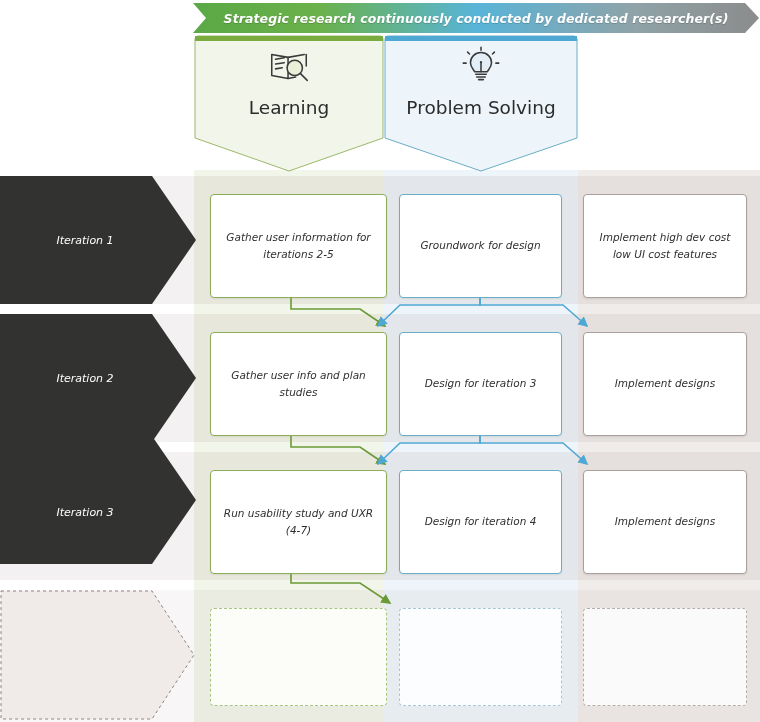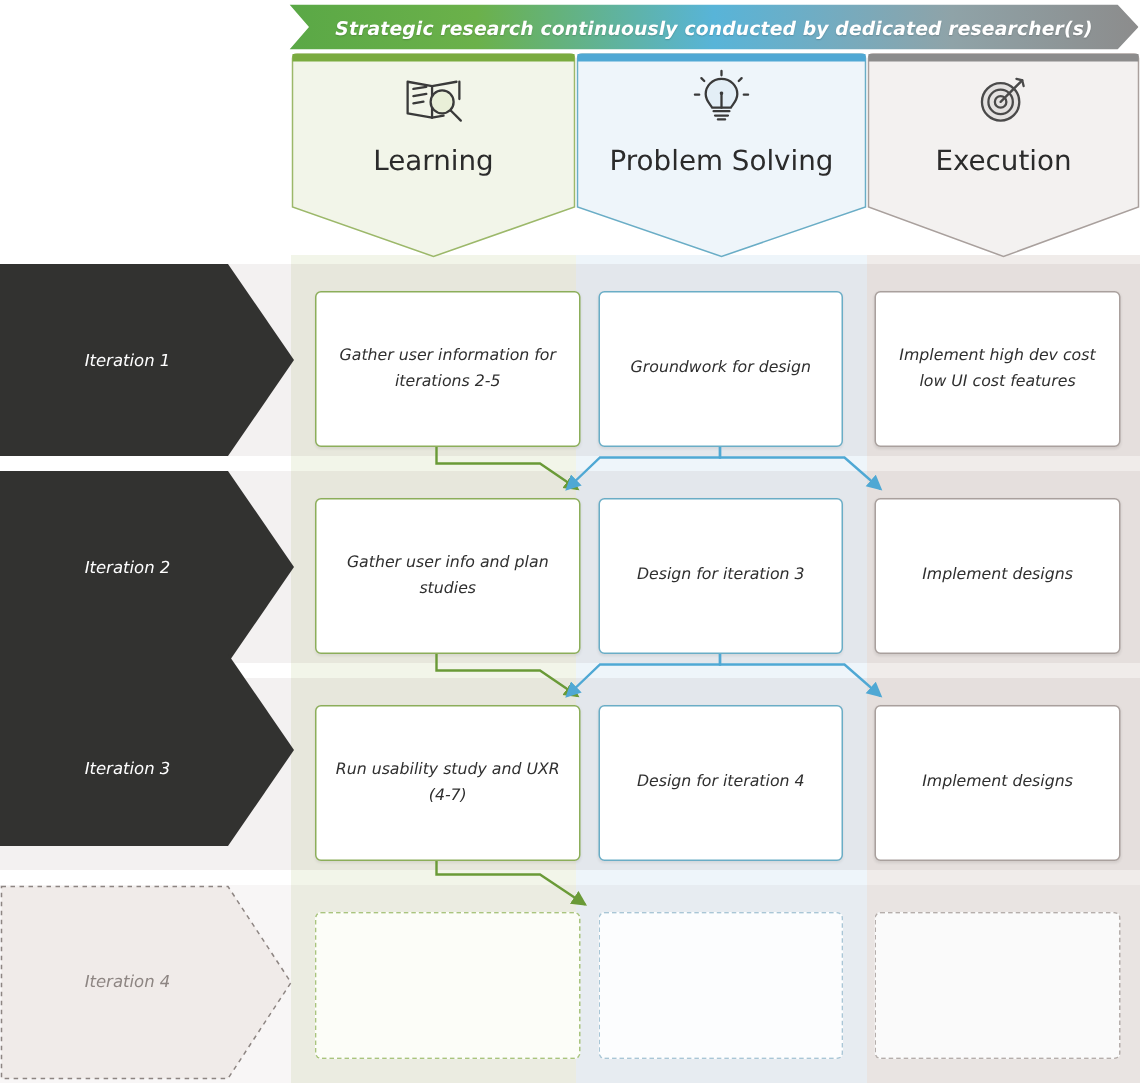--- a/index.html
+++ b/index.html
@@ -156,40 +156,20 @@
             <path d="M21.5,38.2 L26.5,38.2"></path>
             <path d="M24,30 L24,21 M24,21 C22.5,19 25.5,19 24,21"></path>
             <path d="M24,4.5 L24,7.5 M10,9.5 L12,11.5 M38,9.5 L36,11.5 M5.5,21 L8.5,21 M39.5,21 L42.5,21"></path>
           </g>
         </svg>
       </span>
       <span class="htitle">Problem Solving</span>
     </div>
   </div>
 
-  <div class="header exec">
-    <svg class="hshape" width="182" height="137" viewBox="0 0 182 137">
-      <path d="M1,4 Q1,1 4,1 L178,1 Q181,1 181,4 L181,103 L91,136 L1,103 Z" fill="#f3f1f0" stroke="#a9a09d" stroke-width="1"></path>
-      <rect x="1" y="1" width="180" height="5" fill="#8c8c8c"></rect>
-    </svg>
-    <div class="hinner">
-      <span class="hicon">
-        <svg width="46" height="46" viewBox="0 0 48 48">
-          <g fill="none" stroke="#4a4a4a" stroke-width="1.6" stroke-linecap="round">
-            <circle cx="22" cy="26" r="13" fill="#e4e2e1"></circle>
-            <circle cx="22" cy="26" r="8.5"></circle>
-            <circle cx="22" cy="26" r="4"></circle>
-            <path d="M22,26 L37,11"></path>
-            <path d="M33,10 L37,11 L38,15"></path>
-          </g>
-        </svg>
-      </span>
-      <span class="htitle">Execution</span>
-    </div>
-  </div>
 
   <div class="iterwrap r1">
     <svg width="196" height="128" viewBox="0 0 196 128">
       <path d="M0,0 L152,0 L196,64 L152,128 L0,128 Z" fill="#323230"></path>
     </svg>
     <div class="iterlabel">Iteration 1</div>
   </div>
 
   <div class="iterwrap r2">
     <svg width="196" height="128" viewBox="0 0 196 128">
@@ -202,21 +182,20 @@
     <svg width="196" height="128" viewBox="0 0 196 128">
       <path d="M0,0 L152,0 L196,64 L152,128 L0,128 Z" fill="#323230"></path>
     </svg>
     <div class="iterlabel">Iteration 3</div>
   </div>
 
   <div class="iterwrap r4">
     <svg width="196" height="130" viewBox="0 0 196 130">
       <path d="M1,1 L152,1 L194,65 L152,129 L1,129 Z" fill="#f0ebe9" stroke="#8d8582" stroke-width="1" stroke-dasharray="3,3"></path>
     </svg>
-    <div class="iterlabel">Iteration 4</div>
   </div>
 
   <div class="card green c-learn rw1">Gather user information for iterations 2-5</div>
   <div class="card blue c-prob rw1">Groundwork for design</div>
   <div class="card gray c-exec rw1">Implement high dev cost low UI cost features</div>
 
   <div class="card green c-learn rw2">Gather user info and plan studies</div>
   <div class="card blue c-prob rw2">Design for iteration 3</div>
   <div class="card gray c-exec rw2">Implement designs</div>
 

